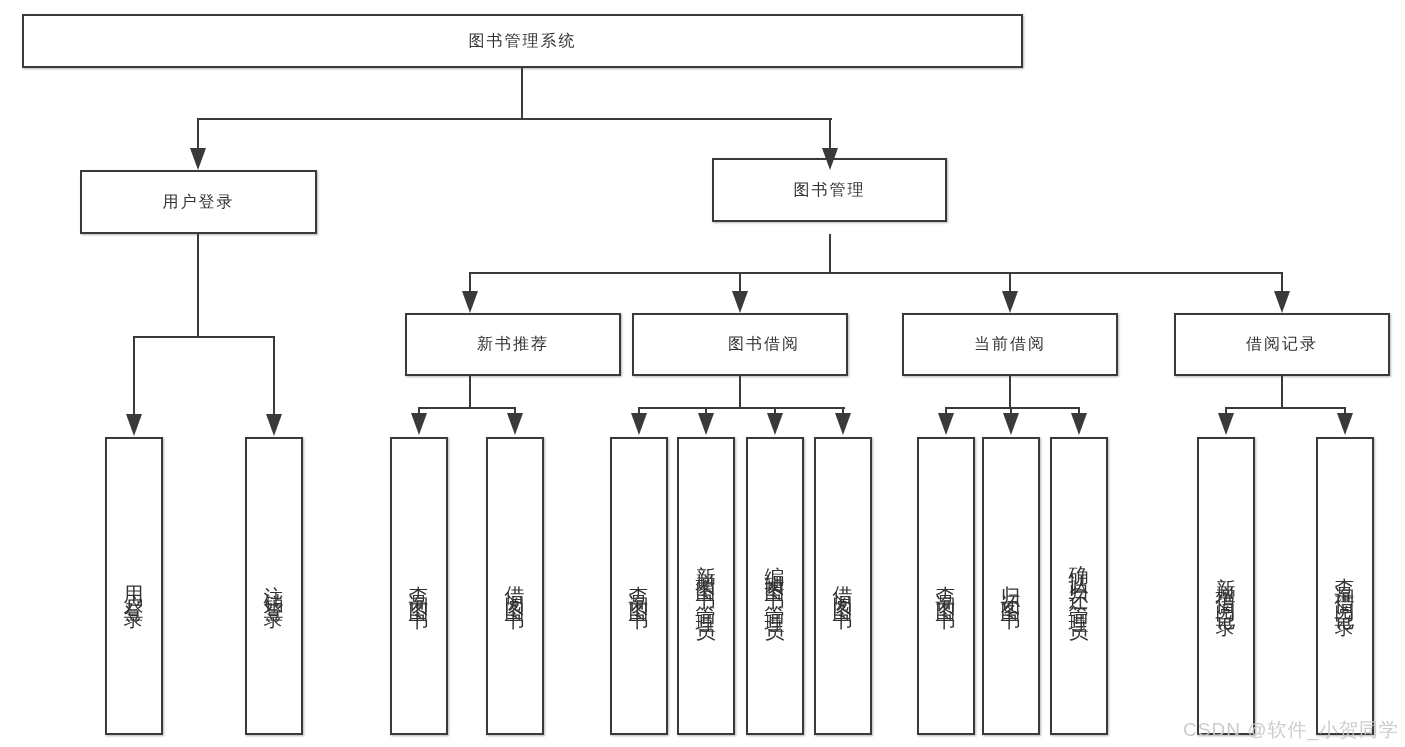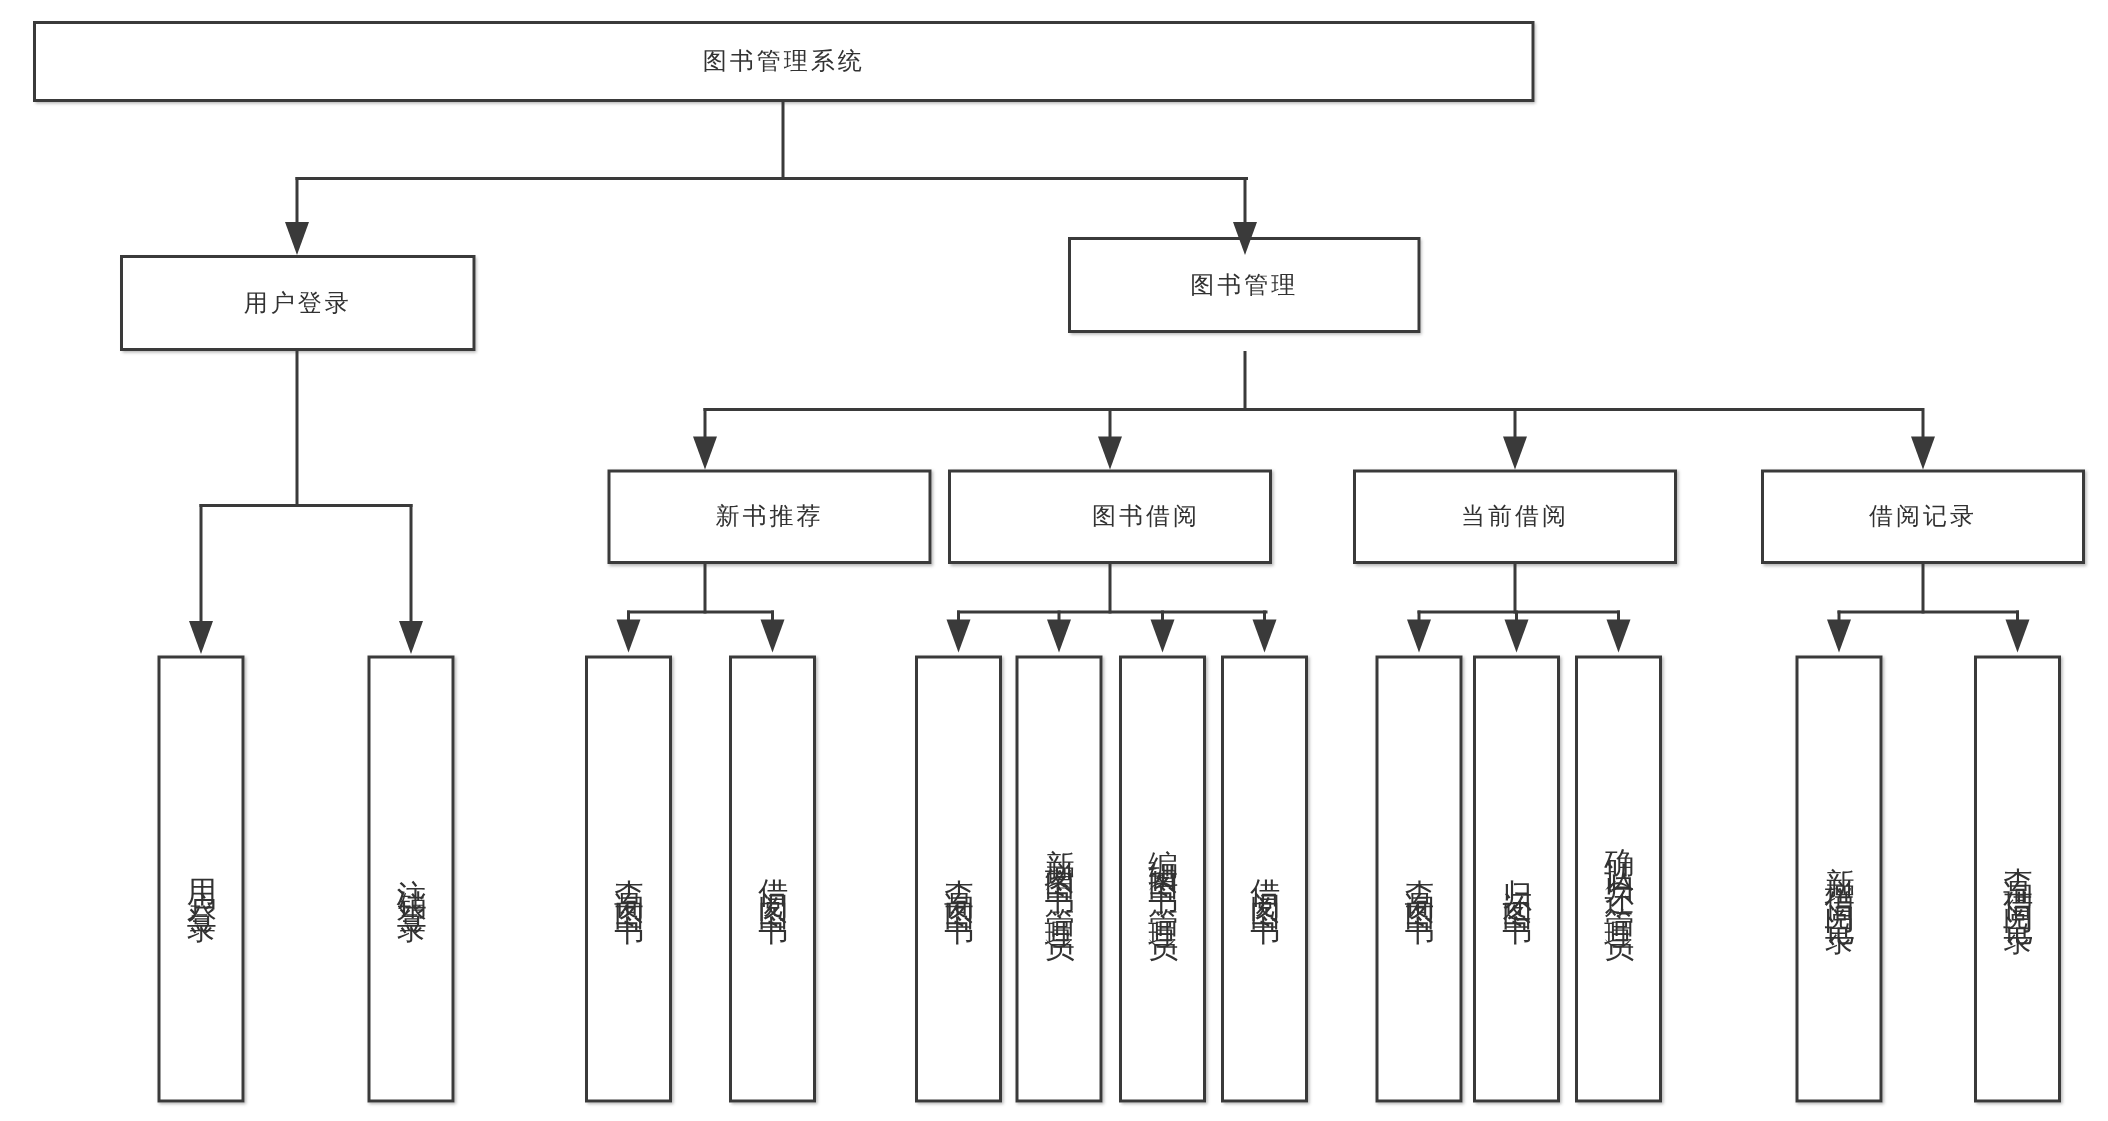--- a/index.html
+++ b/index.html
@@ -158,14 +158,15 @@
   <div class="v" style="left:1078px;top:407px;height:10px;"></div>
   <div class="ar" style="left:1071px;top:413px;"></div>
 
   <div class="v" style="left:1281px;top:376px;height:33px;"></div>
   <div class="h" style="left:1225px;top:407px;width:121px;"></div>
   <div class="v" style="left:1225px;top:407px;height:10px;"></div>
   <div class="ar" style="left:1218px;top:413px;"></div>
   <div class="v" style="left:1344px;top:407px;height:10px;"></div>
   <div class="ar" style="left:1337px;top:413px;"></div>
 
+  <div class="watermark">CSDN @软件_小贺同学</div>
 
 </div>
 
 </body></html>

